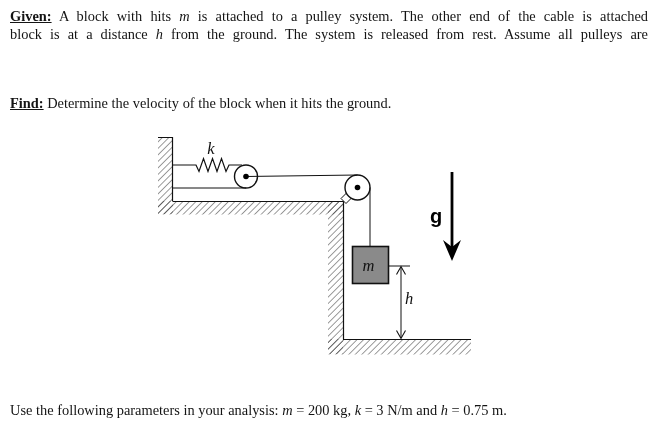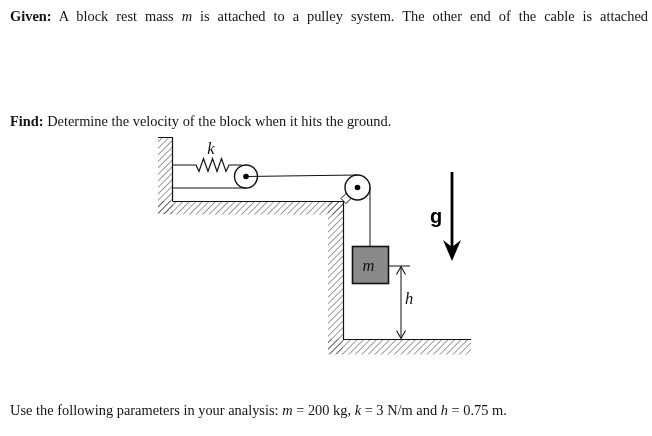--- a/index.html
+++ b/index.html
@@ -14,21 +14,21 @@
     overflow: hidden;
   }
   .para {
     position: absolute;
     font-size: 14.4px;
     line-height: 17.6px;
     color: #141414;
   }
   .tline { width: 100%; }
   .jl { text-align: justify; text-align-last: justify; }
-  .r-b { font-weight: 700; }
+  .r-b { font-weight: 700; text-decoration: underline; }
   .r-i { font-style: italic; }
   .diagram-label {
     position: absolute;
     text-align: center;
     font-family: "Liberation Serif", "DejaVu Serif", serif;
     font-style: italic;
     font-size: 16.5px;
     color: #111;
   }
   .gravity-label {
@@ -41,24 +41,25 @@
     color: #000;
   }
   svg.fig { position: absolute; left: 0; top: 0; }
 </style>
 </head>
 <body>
 
 <div class="page">
 
   <div class="para" style="left:10px; top:8px; width:638px;">
-    <div class="tline jl"><span class="r-b">Given:</span><span class="r-n"> A block rest mass </span><span class="r-i">m</span><span class="r-n"> is attached to a pulley system. The other end of the cable is attached</span></div>
+    <div class="tline jl"><span class="r-b">Given:</span><span class="r-n"> A block with hits </span><span class="r-i">m</span><span class="r-n"> is attached to a pulley system. The other end of the cable is attached</span></div>
+    <div class="tline jl"><span class="r-n">block is at a distance </span><span class="r-i">h</span><span class="r-n"> from the ground. The system is released from rest. Assume all pulleys are</span></div>
   </div>
 
-  <div class="para" style="left:10px; top:95px; width:638px;margin-top:18px;">
+  <div class="para" style="left:10px; top:95px; width:638px;">
     <div class="tline"><span class="r-b">Find:</span><span class="r-n"> Determine the velocity of the block when it hits the ground.</span></div>
   </div>
 
   <svg class="fig" width="652" height="436" viewBox="0 0 652 436">
     <defs>
       <pattern id="hatch" width="4.6" height="4.6" patternUnits="userSpaceOnUse" patternTransform="rotate(-45)">
         <line x1="0" y1="0" x2="4.6" y2="0" stroke="#222" stroke-width="0.9"></line>
       </pattern>
     </defs>
 

